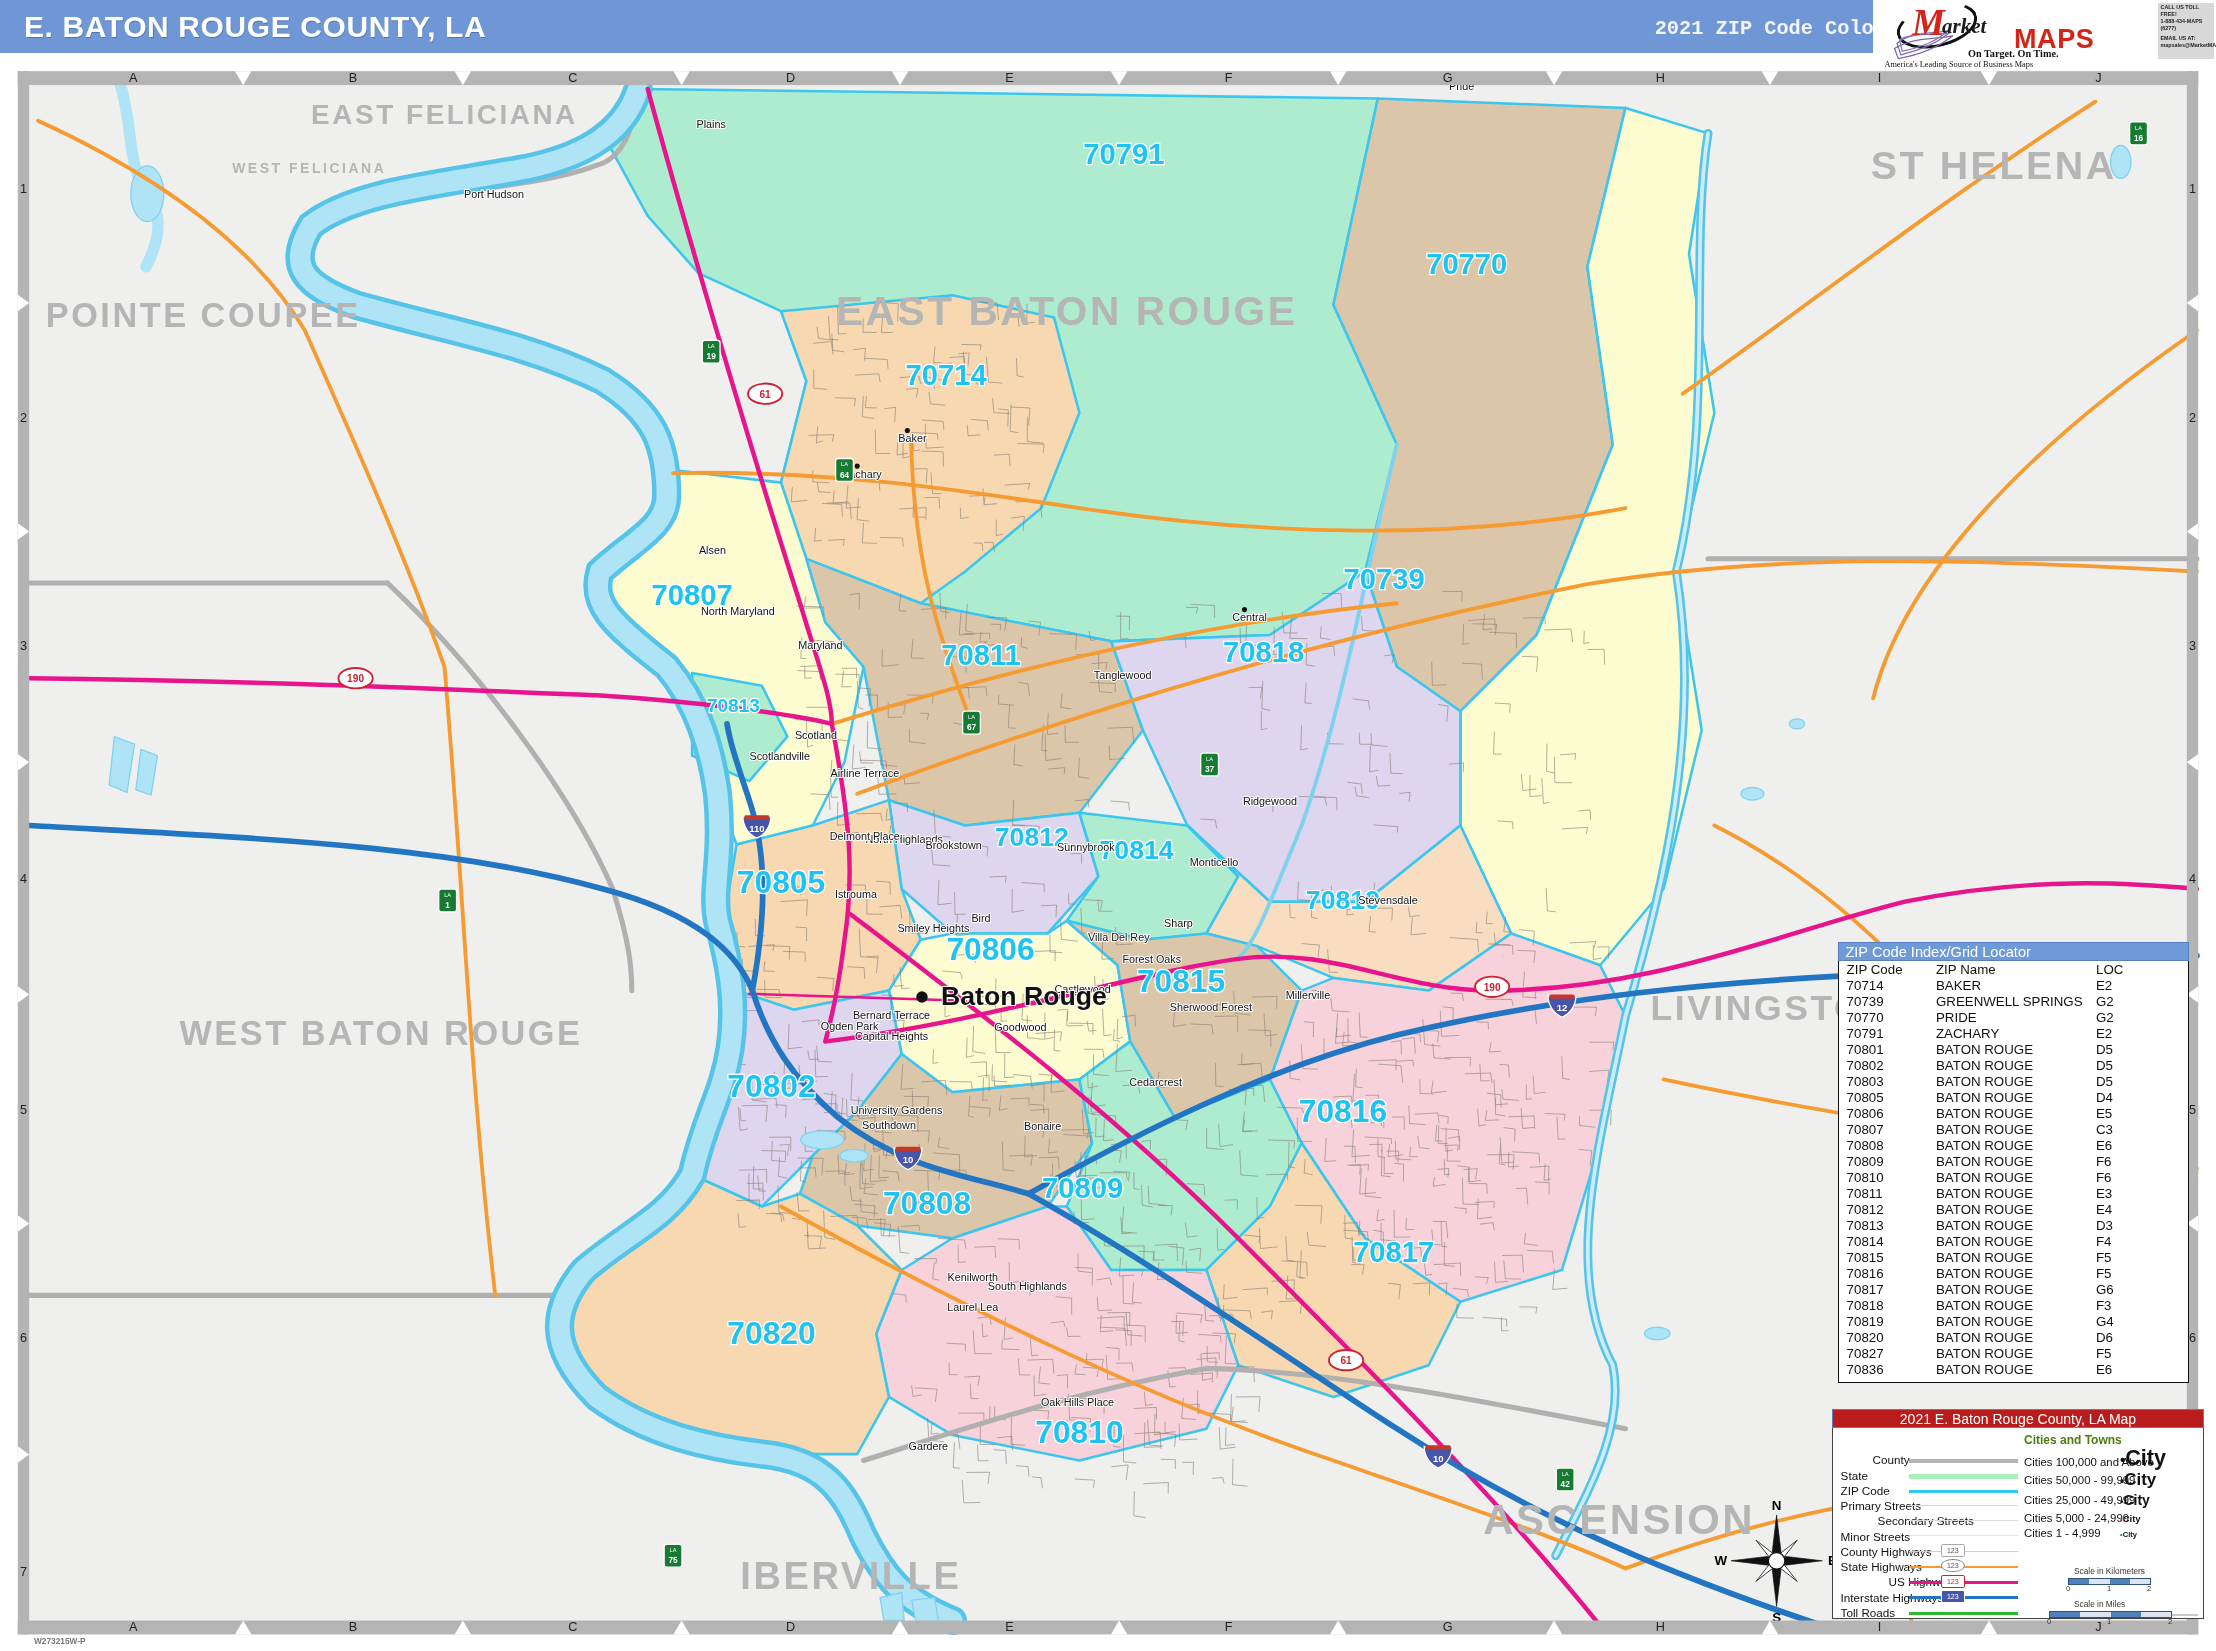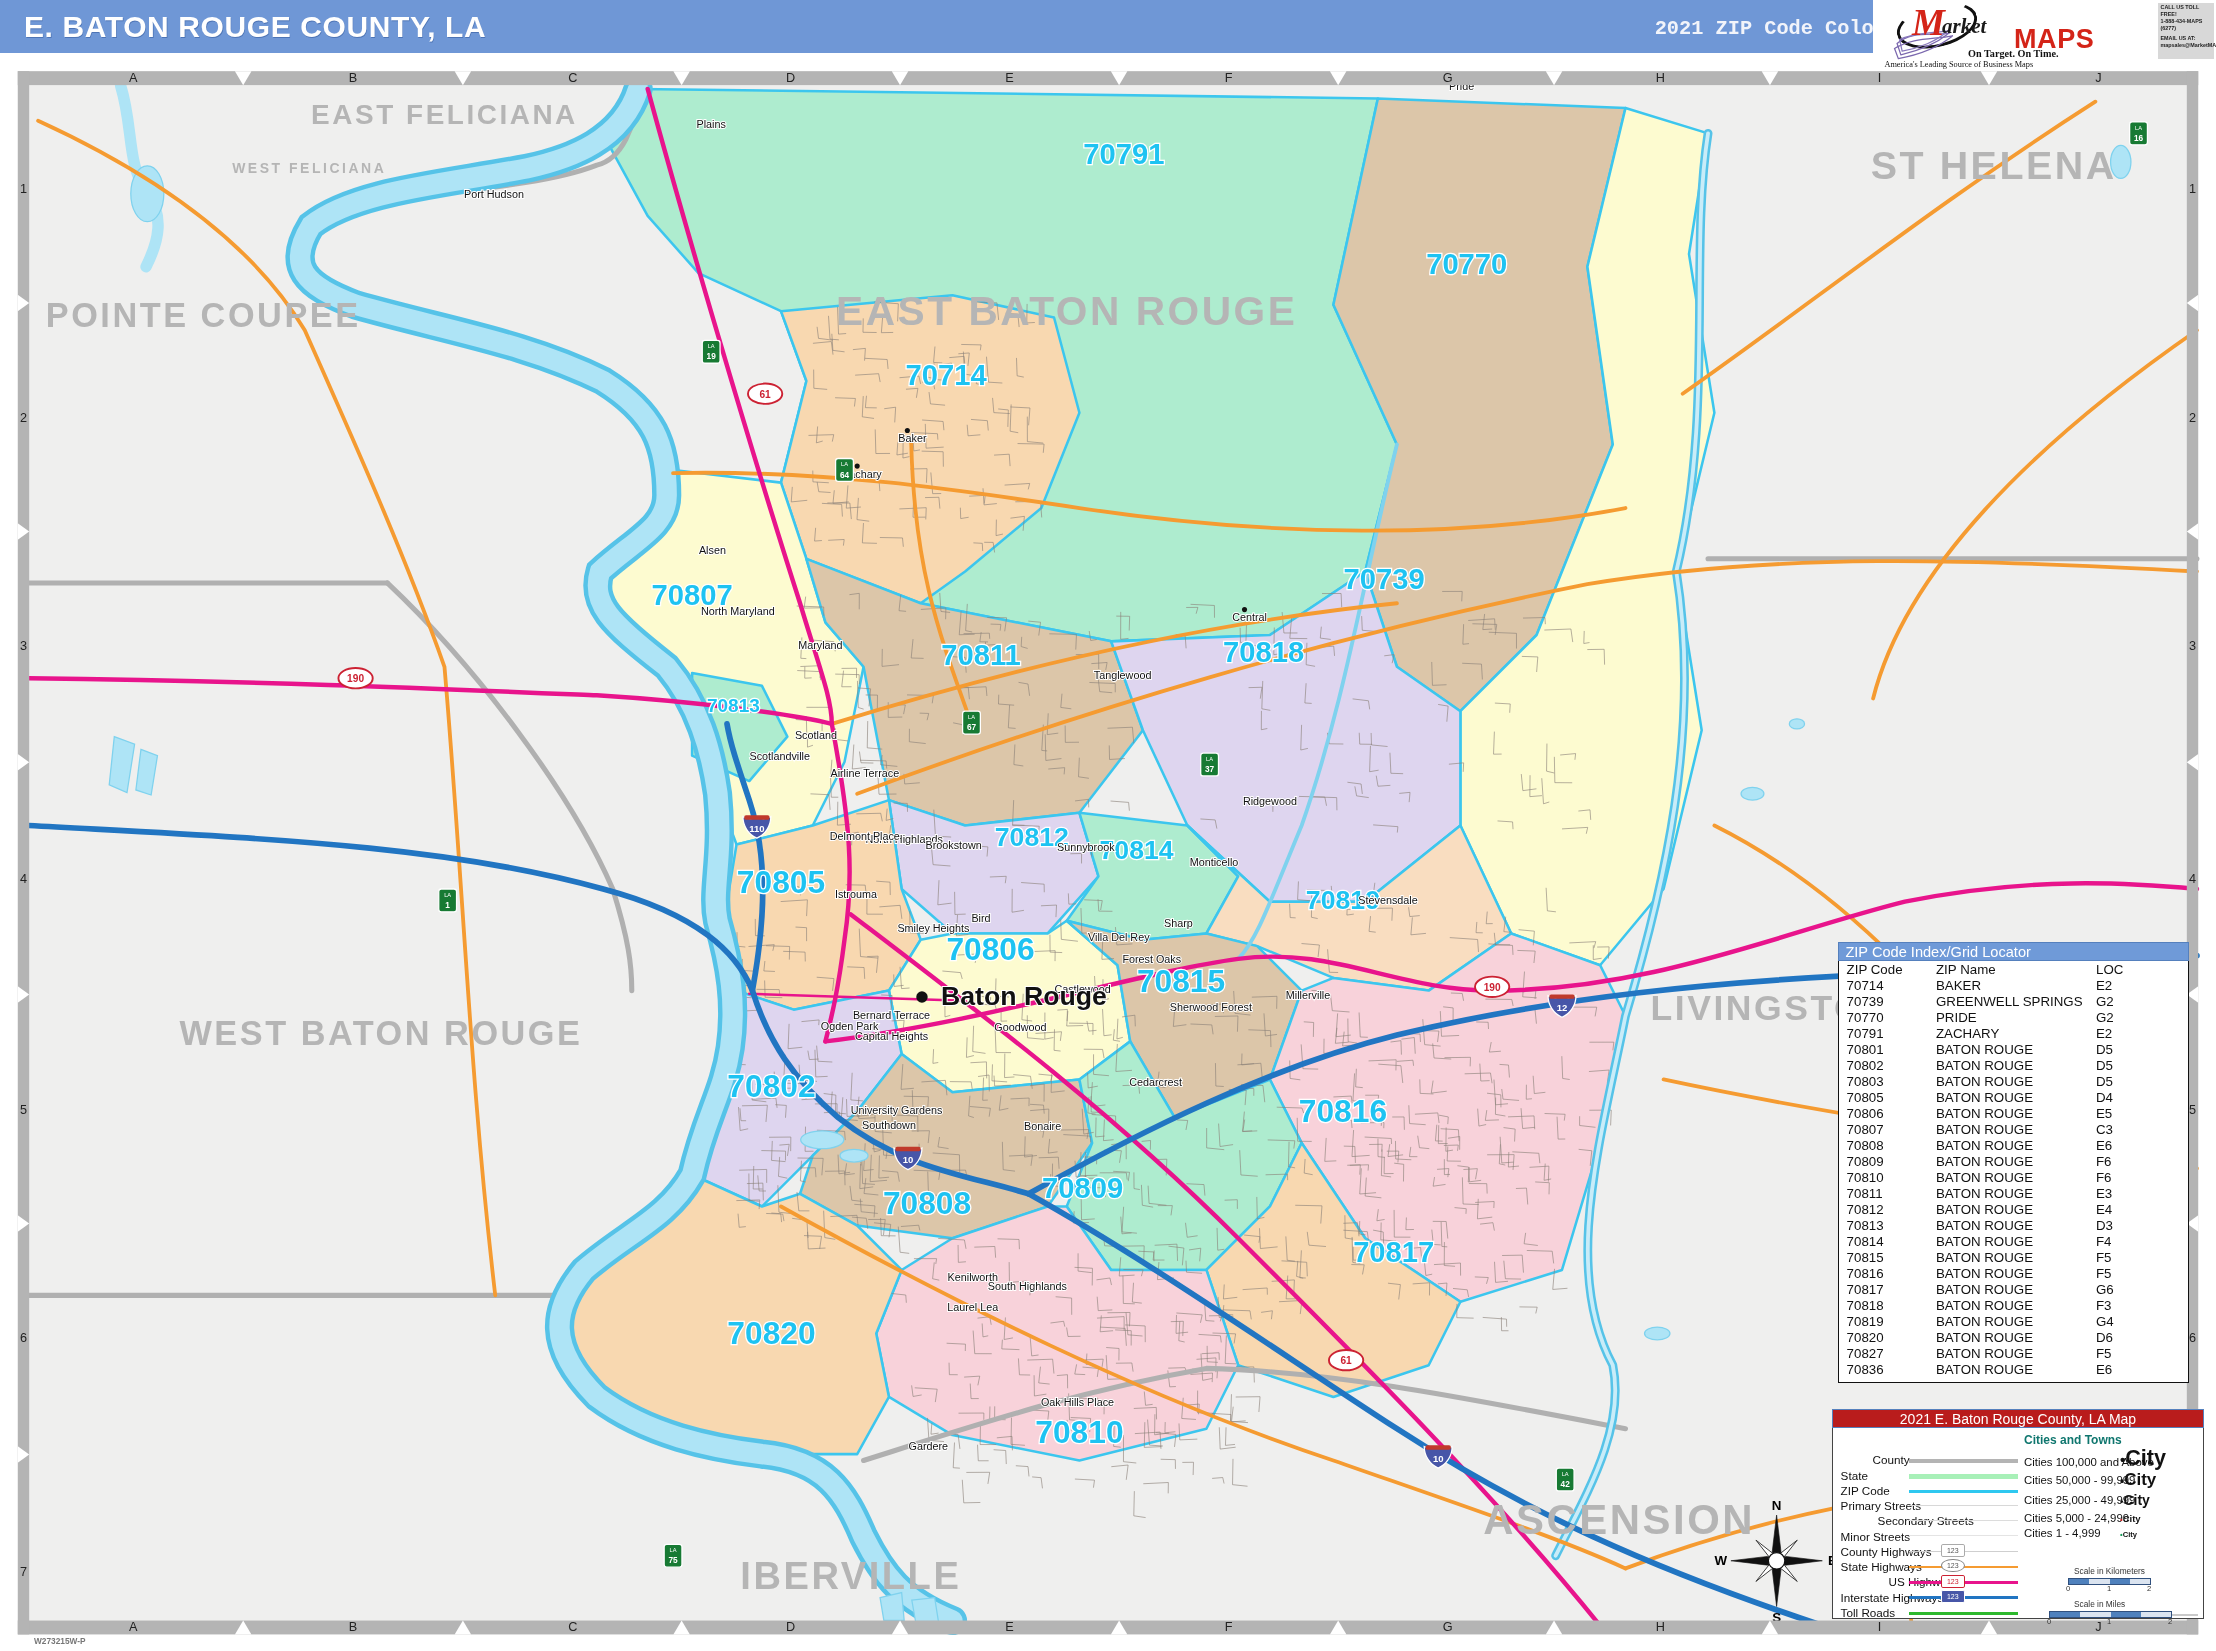--- a/index.html
+++ b/index.html
@@ -42,21 +42,21 @@
   .zrow span{position:absolute;top:0;line-height:16px;white-space:nowrap;}
   .zc1{left:7.6px;} .zc2{left:97px;} .zc3{left:257px;}
   .zrow.hd{font-size:13.3px;}
   
   .legend{position:absolute;left:1832px;top:1409px;width:372px;height:210px;z-index:6;}
   .legend-hdr{height:19px;background:#b91c1c;color:#ffffff;font-size:14px;line-height:19px;text-align:center;
               border:0.6px solid #5580bd;box-sizing:border-box;}
   .legend-body{position:relative;background:#ffffff;border:1.3px solid #444;border-top:none;height:191px;box-sizing:border-box;}
   .lrow{position:absolute;left:7.6px;font-size:11.7px;color:#111;white-space:nowrap;}
   .lswatch{position:absolute;left:76px;width:109px;height:0;}
-  .cities-hd{position:absolute;left:191px;top:6.4px;font-size:12px;font-weight:bold;color:#0f766e;}
+  .cities-hd{position:absolute;left:191px;top:6.4px;font-size:12px;font-weight:bold;color:#4d7c0f;}
   .crow-label{position:absolute;left:191px;font-size:11.4px;color:#111;white-space:nowrap;}
   .crow-sample{position:absolute;left:287px;color:#111;font-weight:bold;white-space:nowrap;}
   .scale-label{position:absolute;font-size:8.3px;color:#333;}
   .scalebar{position:absolute;height:5.1px;border:0.6px solid #30507e;display:flex;}
   .scalebar i{flex:1;} .sb-a{background:#4f81bd;} .sb-b{background:#dbe4f0;}
   .scale-tick{position:absolute;font-size:7.6px;color:#333;}
   .fineline{position:absolute;right:5.1px;bottom:2.5px;width:95px;height:1.9px;background:#c9c9c9;}
   .plate{position:absolute;left:34px;top:1636px;font-size:8.3px;color:#777;font-weight:bold;}
 </style>
 </head>

